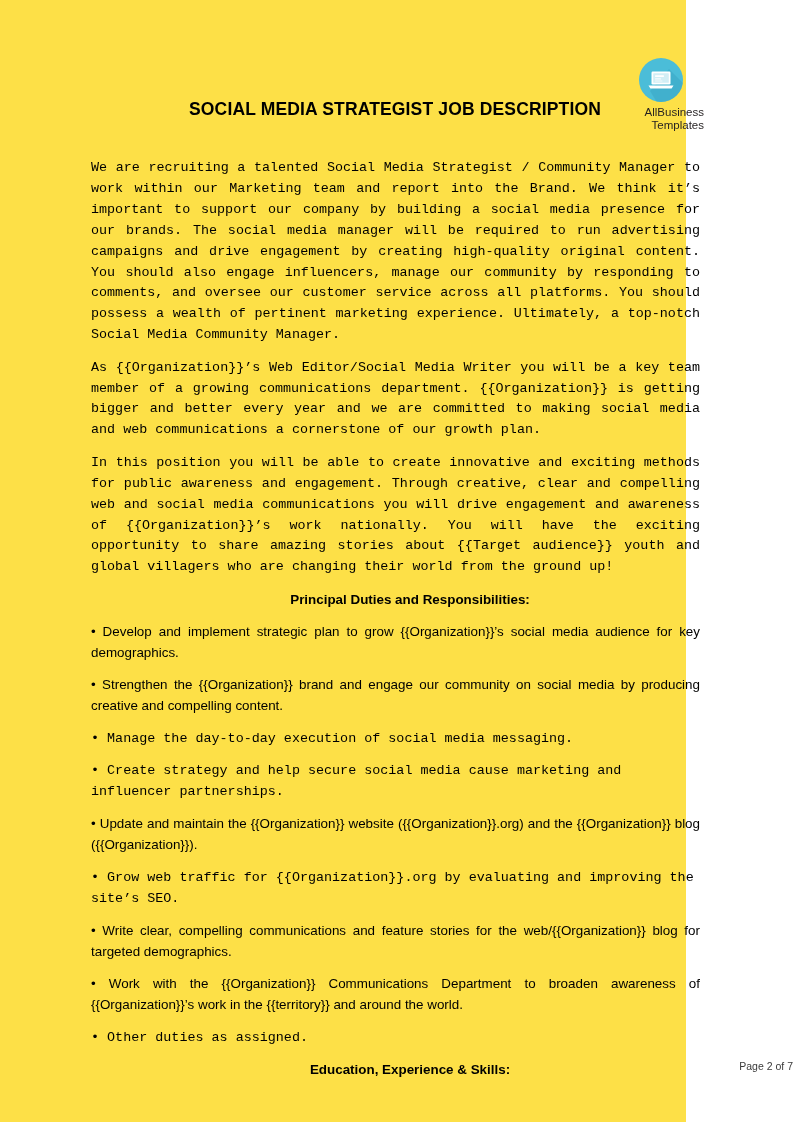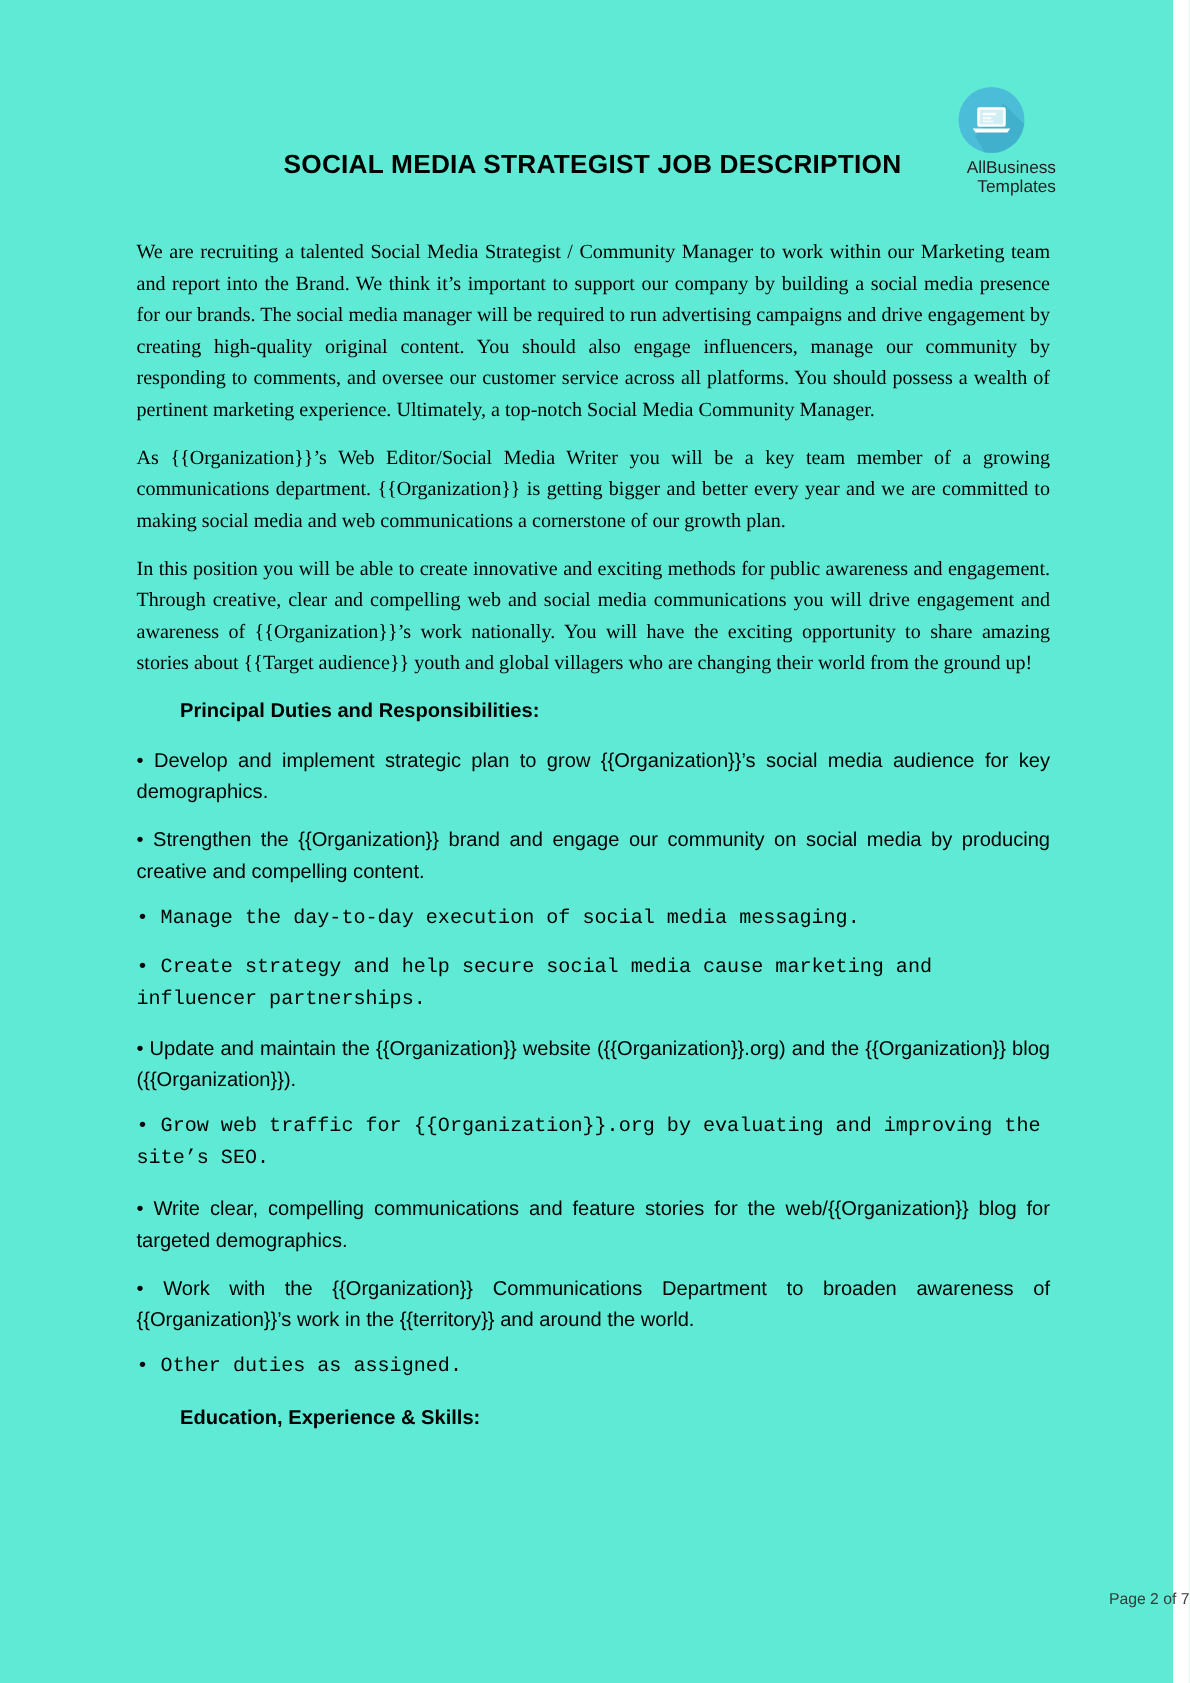--- a/index.html
+++ b/index.html
@@ -12,23 +12,23 @@
     height: 1122px;
     position: relative;
     font-family: "Liberation Sans", sans-serif;
     color: #000000;
     overflow: hidden;
   }
 
   .page {
     position: absolute;
     inset: 0;
-    width: 782px;
+    width: 686px;
     height: 1122px;
-    background: #5eead4;
+    background: #fde047;
   }
 
   
   .header-block {
     position: absolute;
     left: 0;
     top: 0;
     width: 793px;
     height: 150px;
   }
@@ -77,32 +77,32 @@
     width: 609px;
   }
 
   p.para {
     margin: 0 0 11.5px 0;
     font-size: 13.4px;
     line-height: 20.9px;
     text-align: justify;
     text-justify: inter-word;
     color: #000000;
-    font-family: Liberation Serif, serif;
+    font-family: Liberation Mono, monospace;
   }
   p.para.tight {
     text-align: left;
   }
 
   p.section-head {
     margin: 0 0 11.5px 0;
     font-size: 13.4px;
     line-height: 20.9px;
     font-weight: bold;
-    text-align: left;
+    text-align: center;
     color: #000000;
     font-family: "Liberation Sans", sans-serif;
     padding-left: 29px;
   }
 
   p.bullet {
     margin: 0 0 11.5px 0;
     font-size: 13.4px;
     line-height: 20.9px;
     text-align: justify;

